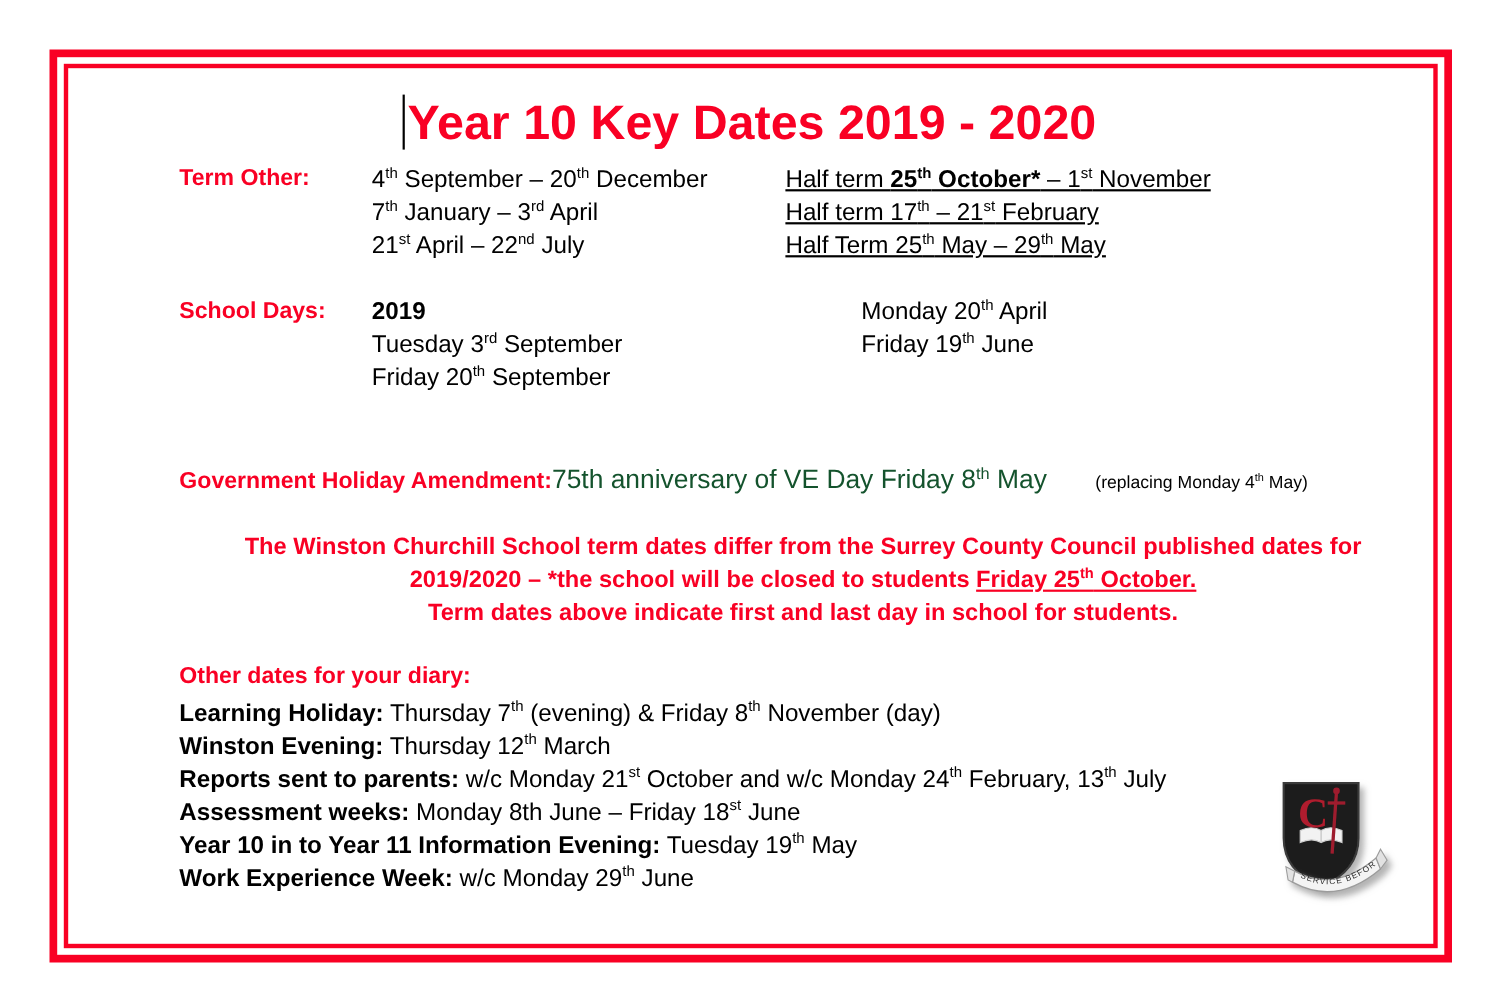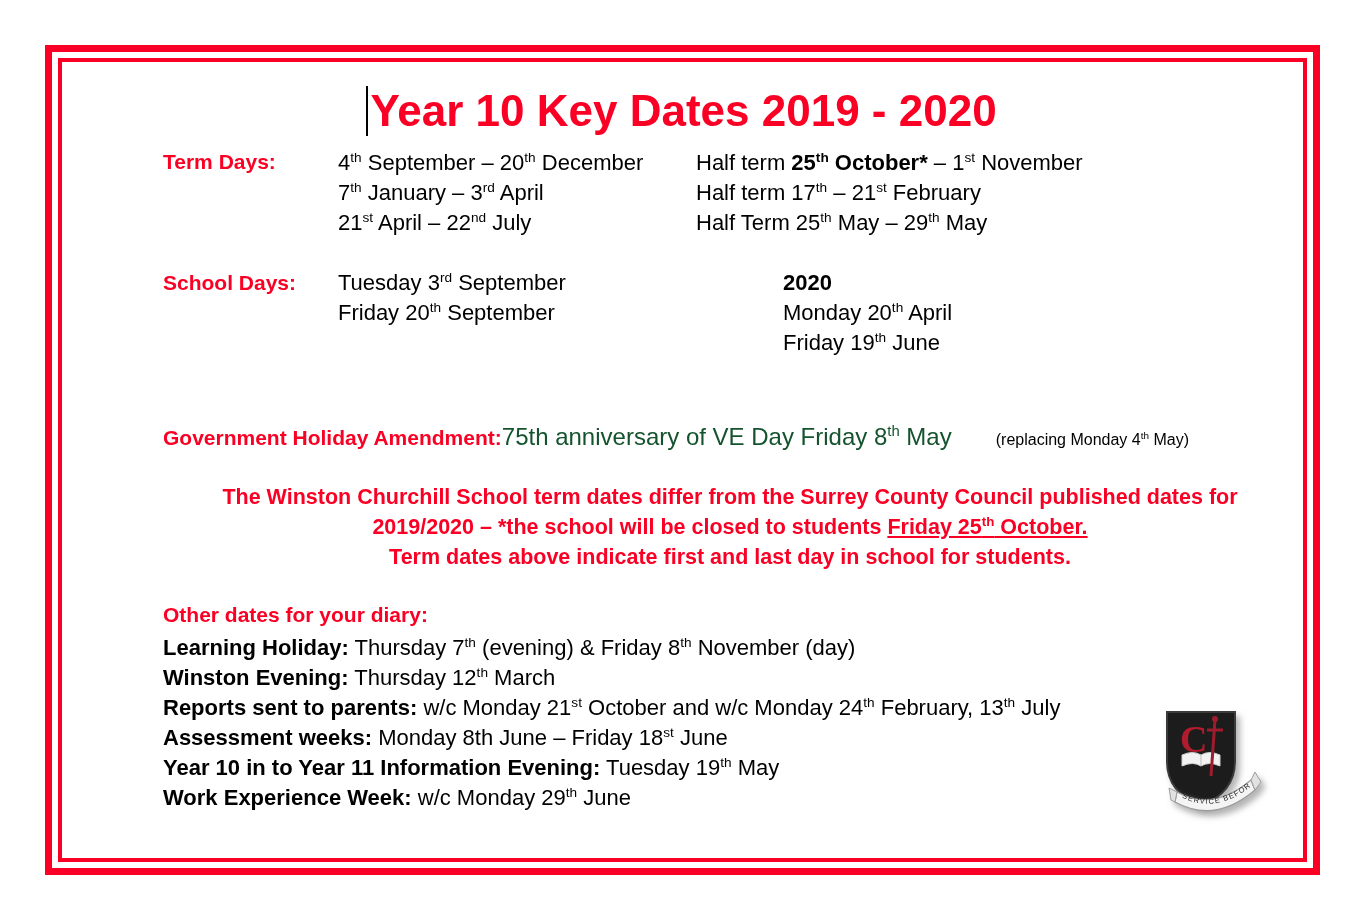--- a/index.html
+++ b/index.html
@@ -95,21 +95,21 @@
     position: absolute;
     font-size: 22px;
     color: #000;
     white-space: nowrap;
     line-height: 30px;
   }
   .col .ln { display: block; height: 30px; }
 
   #label-term   { left: 163px; top: 150px; }
   #term-col1    { left: 338px; top: 148px; }
-  #term-col2    { left: 696px; top: 148px; }
+  #term-col2    { left: 714px; top: 148px; text-decoration: underline; }
 
   #label-inset  { left: 163px; top: 271px; }
   #inset-col1   { left: 338px; top: 268px; }
   #inset-col2   { left: 783px; top: 268px; }
 
   
   #govt-line {
     position: absolute;
     left: 163px;
     top: 423px;
@@ -177,39 +177,39 @@
 
   <div id="frame-outer"></div>
   <div id="frame-inner"></div>
 
   <div id="content">
 
     <div class="title-row">
       <span class="caret"></span><span class="doc-title">Year 10 Key Dates 2019 - 2020</span>
     </div>
 
-    <div class="sec-label" id="label-term">Term Days:</div>
+    <div class="sec-label" id="label-term">Term Other:</div>
     <div class="col" id="term-col1">
         <span class="ln">4<sup>th</sup> September – 20<sup>th</sup> December</span>
         <span class="ln">7<sup>th</sup> January – 3<sup>rd</sup> April</span>
         <span class="ln">21<sup>st</sup> April – 22<sup>nd</sup> July</span>
       </div>
     <div class="col" id="term-col2">
         <span class="ln">Half term <b>25<sup>th</sup> October*</b> – 1<sup>st</sup> November</span>
         <span class="ln">Half term 17<sup>th</sup> – 21<sup>st</sup> February</span>
         <span class="ln">Half Term 25<sup>th</sup> May – 29<sup>th</sup> May</span>
       </div>
 
     <div class="sec-label" id="label-inset">School Days:</div>
     <div class="col" id="inset-col1">
+        <span class="ln"><b>2019</b></span>
         <span class="ln">Tuesday 3<sup>rd</sup> September</span>
         <span class="ln">Friday 20<sup>th</sup> September</span>
       </div>
     <div class="col" id="inset-col2">
-        <span class="ln"><b>2020</b></span>
         <span class="ln">Monday 20<sup>th</sup> April</span>
         <span class="ln">Friday 19<sup>th</sup> June</span>
       </div>
 
     <div id="govt-line">
       <span class="amend-label">Government Holiday Amendment:</span><span class="amend-body">75th anniversary of VE Day Friday 8<sup>th</sup> May</span><span class="amend-paren">(replacing Monday 4<sup>th</sup> May)</span>
     </div>
 
     <div id="notice">
         <span class="nl">The Winston Churchill School term dates differ from the Surrey County Council published dates for</span>

